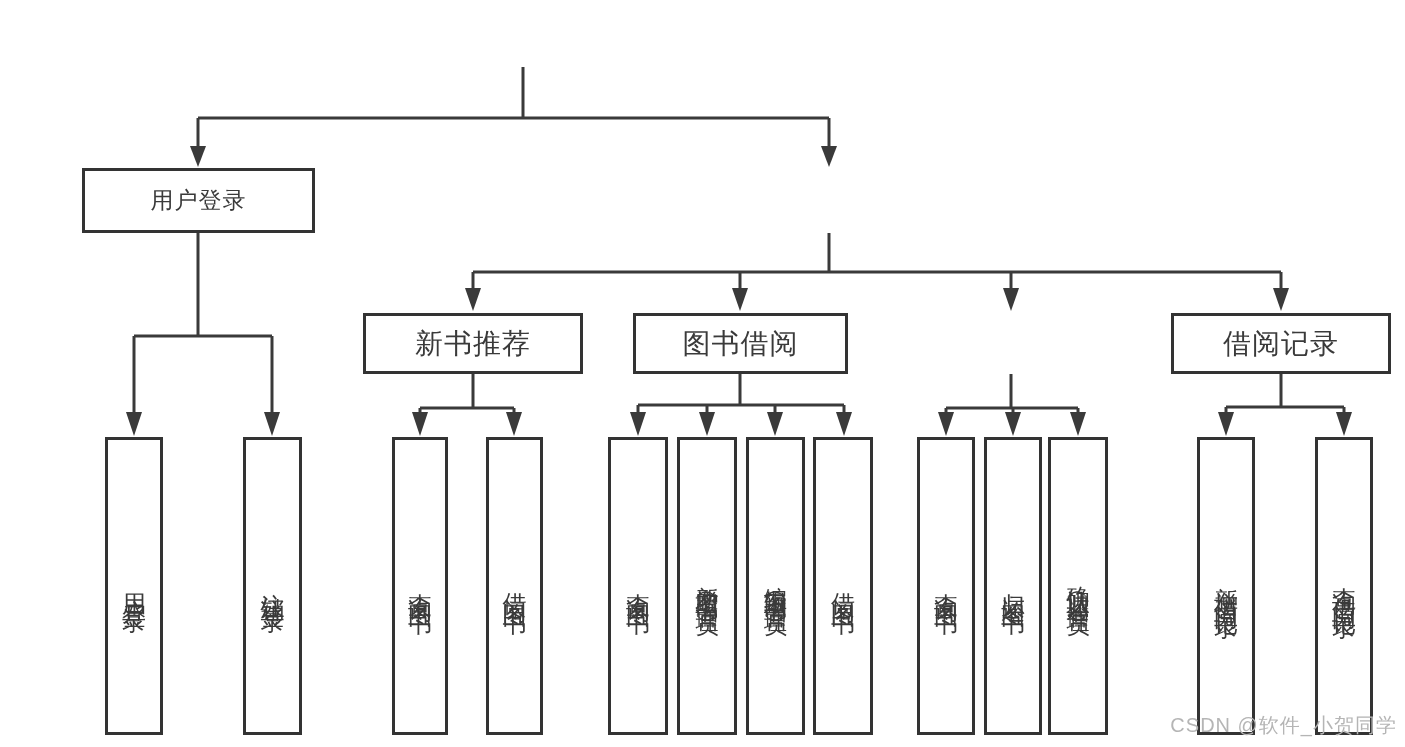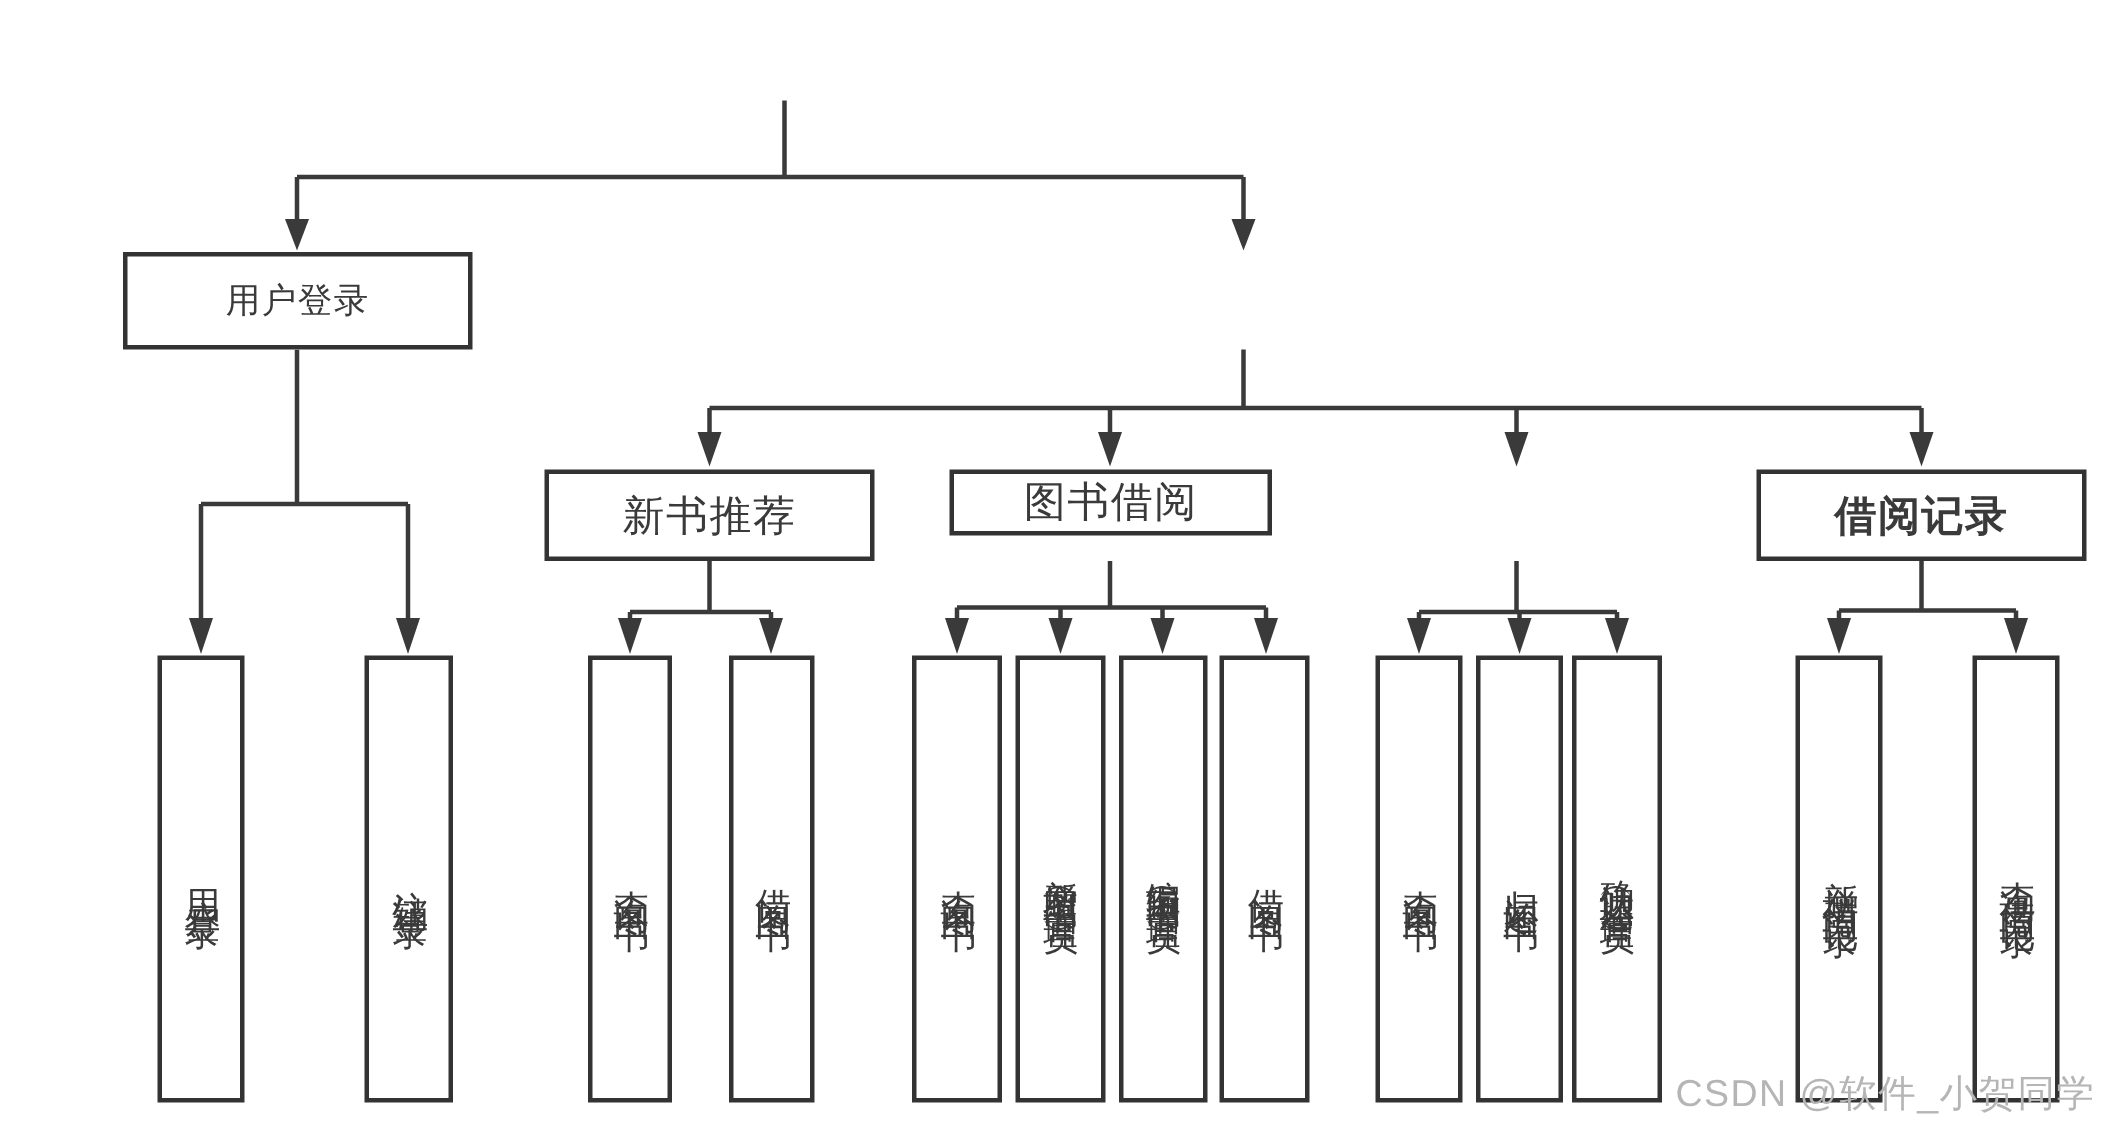--- a/index.html
+++ b/index.html
@@ -40,21 +40,21 @@
   .leaf.long .v-label{letter-spacing:4px;font-size:23px;}
   #wires{
     position:absolute;left:0;top:0;width:1405px;height:747px;
     z-index:1;
   }
   #wires path{stroke:#3a3a3a;stroke-width:3;fill:none;}
   #wires polygon{fill:#3a3a3a;stroke:none;}
   #watermark{
     position:absolute;
     right:8px;top:712px;
-    font-size:25px;
+    font-size:20px;
     color:#b5b5b5;
     letter-spacing:1px;
     z-index:3;
     white-space:nowrap;
   }
 </style>
 </head>
 <body>
 
 <div id="canvas">
@@ -129,24 +129,24 @@
   </svg>
 
 
   <div class="node" style="left:82px;top:168px;width:233px;height:65px;">
     <span class="h-label">用户登录</span>
   </div>
 
   <div class="node lvl3" style="left:363px;top:313px;width:220px;height:61px;">
     <span class="h-label">新书推荐</span>
   </div>
-  <div class="node lvl3" style="left:633px;top:313px;width:215px;height:44px;">
+  <div class="node lvl3" style="left:633px;top:313px;width:215px;height:61px;">
     <span class="h-label">图书借阅</span>
   </div>
-  <div class="node lvl3" style="left:1171px;top:313px;width:220px;height:61px;font-weight:bold;">
+  <div class="node lvl3" style="left:1171px;top:313px;width:220px;height:61px;">
     <span class="h-label">借阅记录</span>
   </div>
 
   <div class="node leaf" style="left:105px;width:58px;">
     <span class="v-label">用户登录</span>
   </div>
   <div class="node leaf" style="left:243px;width:59px;">
     <span class="v-label">注销登录</span>
   </div>
 

